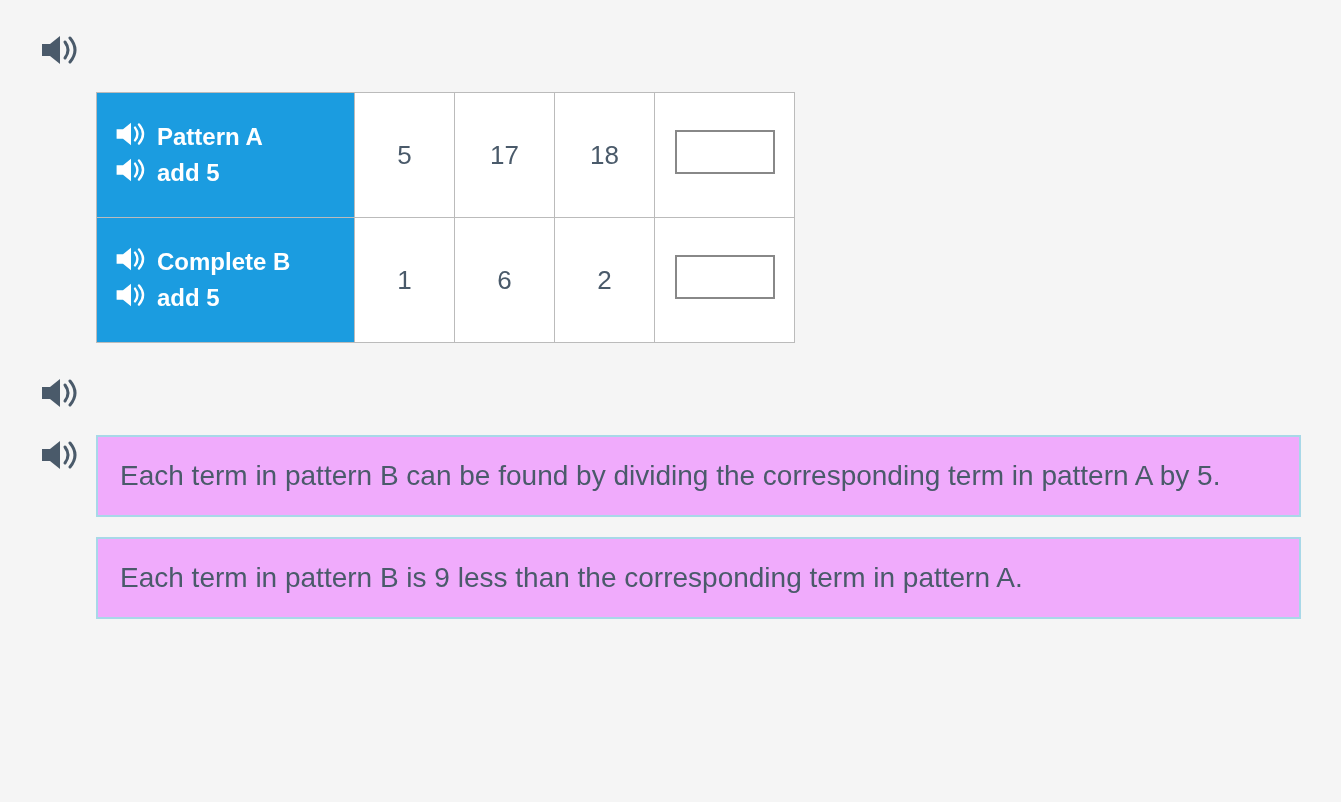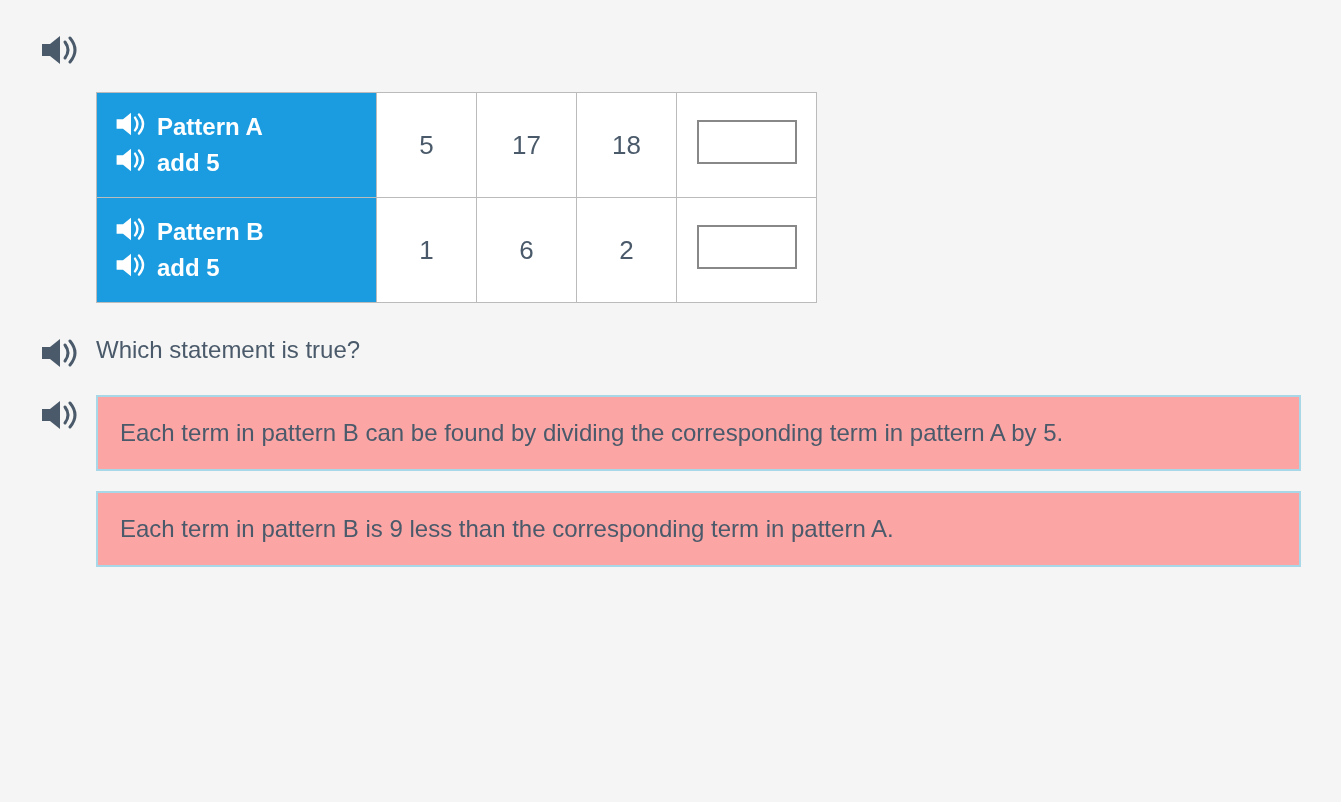--- a/index.html
+++ b/index.html
@@ -42,22 +42,22 @@
       background: #fff;
     }
     td {
       border: 1px solid #bbb;
       text-align: center;
       vertical-align: middle;
     }
     .header-cell {
       background: #1b9ce0;
       color: #fff;
-      width: 280px;
-      padding: 14px 18px;
+      width: 258px;
+      padding: 24px 18px;
       text-align: center;
       font-weight: bold;
     }
     .header-cell .header-row {
       display: flex;
       align-items: center;
       gap: 10px;
       margin: 4px 0;
     }
     .header-cell .speaker-small svg {
@@ -83,23 +83,23 @@
     .answer-option {
       display: flex;
       align-items: flex-start;
       gap: 16px;
       margin-left: 0;
       margin-bottom: 20px;
     }
     .answer-box {
       flex: 1;
       border: 2px solid #a8d8e8;
-      background: #fca5a5;
+      background: #f0abfc;
       padding: 18px 22px;
-      font-size: 24px;
+      font-size: 28px;
       line-height: 1.5;
       cursor: pointer;
     }
   </style>
 </head>
 <body>
 
 <div class="question-line">
   <span class="speaker-icon">
     <svg viewBox="0 0 40 32">
@@ -146,21 +146,21 @@
     <tr>
       <td class="header-cell">
         <div class="header-row">
           <span class="speaker-small">
             <svg viewBox="0 0 40 32">
               <path d="M2 10 L10 10 L20 2 L20 30 L10 22 L2 22 Z" fill="#fff"></path>
               <path d="M25 8 Q31 16 25 24" stroke="#fff" stroke-width="3" fill="none" stroke-linecap="round"></path>
               <path d="M30 4 Q40 16 30 28" stroke="#fff" stroke-width="3" fill="none" stroke-linecap="round"></path>
             </svg>
           </span>
-          <span>Pattern B</span>
+          <span>Complete B</span>
         </div>
         <div class="header-row">
           <span class="speaker-small">
             <svg viewBox="0 0 40 32">
               <path d="M2 10 L10 10 L20 2 L20 30 L10 22 L2 22 Z" fill="#fff"></path>
               <path d="M25 8 Q31 16 25 24" stroke="#fff" stroke-width="3" fill="none" stroke-linecap="round"></path>
               <path d="M30 4 Q40 16 30 28" stroke="#fff" stroke-width="3" fill="none" stroke-linecap="round"></path>
             </svg>
           </span>
           <span>add 5</span>
@@ -178,21 +178,20 @@
 </div>
 
 <div class="question-line">
   <span class="speaker-icon">
     <svg viewBox="0 0 40 32">
       <path d="M2 10 L10 10 L20 2 L20 30 L10 22 L2 22 Z" fill="#4a5a6a"></path>
       <path d="M25 8 Q31 16 25 24" stroke="#4a5a6a" stroke-width="3" fill="none" stroke-linecap="round"></path>
       <path d="M30 4 Q40 16 30 28" stroke="#4a5a6a" stroke-width="3" fill="none" stroke-linecap="round"></path>
     </svg>
   </span>
-  <div class="question-text">Which statement is true?</div>
 </div>
 
 <div class="answer-option">
   <span class="speaker-icon">
     <svg viewBox="0 0 40 32">
       <path d="M2 10 L10 10 L20 2 L20 30 L10 22 L2 22 Z" fill="#4a5a6a"></path>
       <path d="M25 8 Q31 16 25 24" stroke="#4a5a6a" stroke-width="3" fill="none" stroke-linecap="round"></path>
       <path d="M30 4 Q40 16 30 28" stroke="#4a5a6a" stroke-width="3" fill="none" stroke-linecap="round"></path>
     </svg>
   </span>

